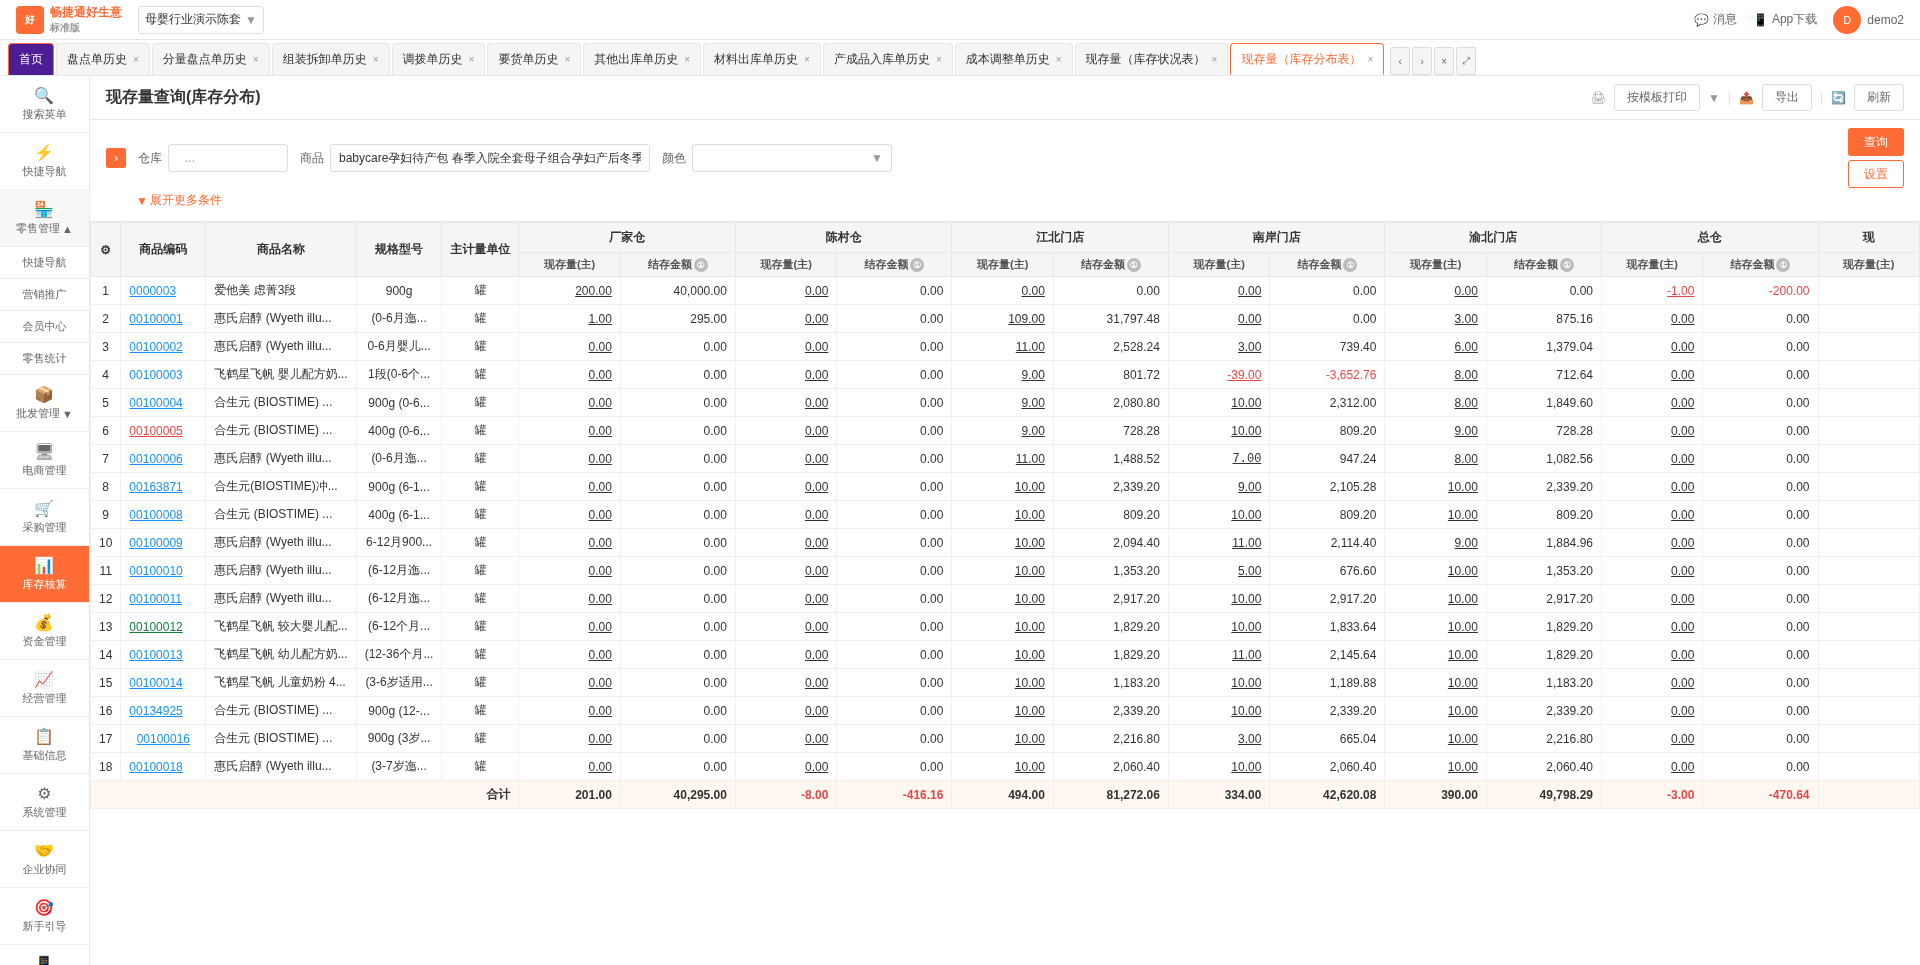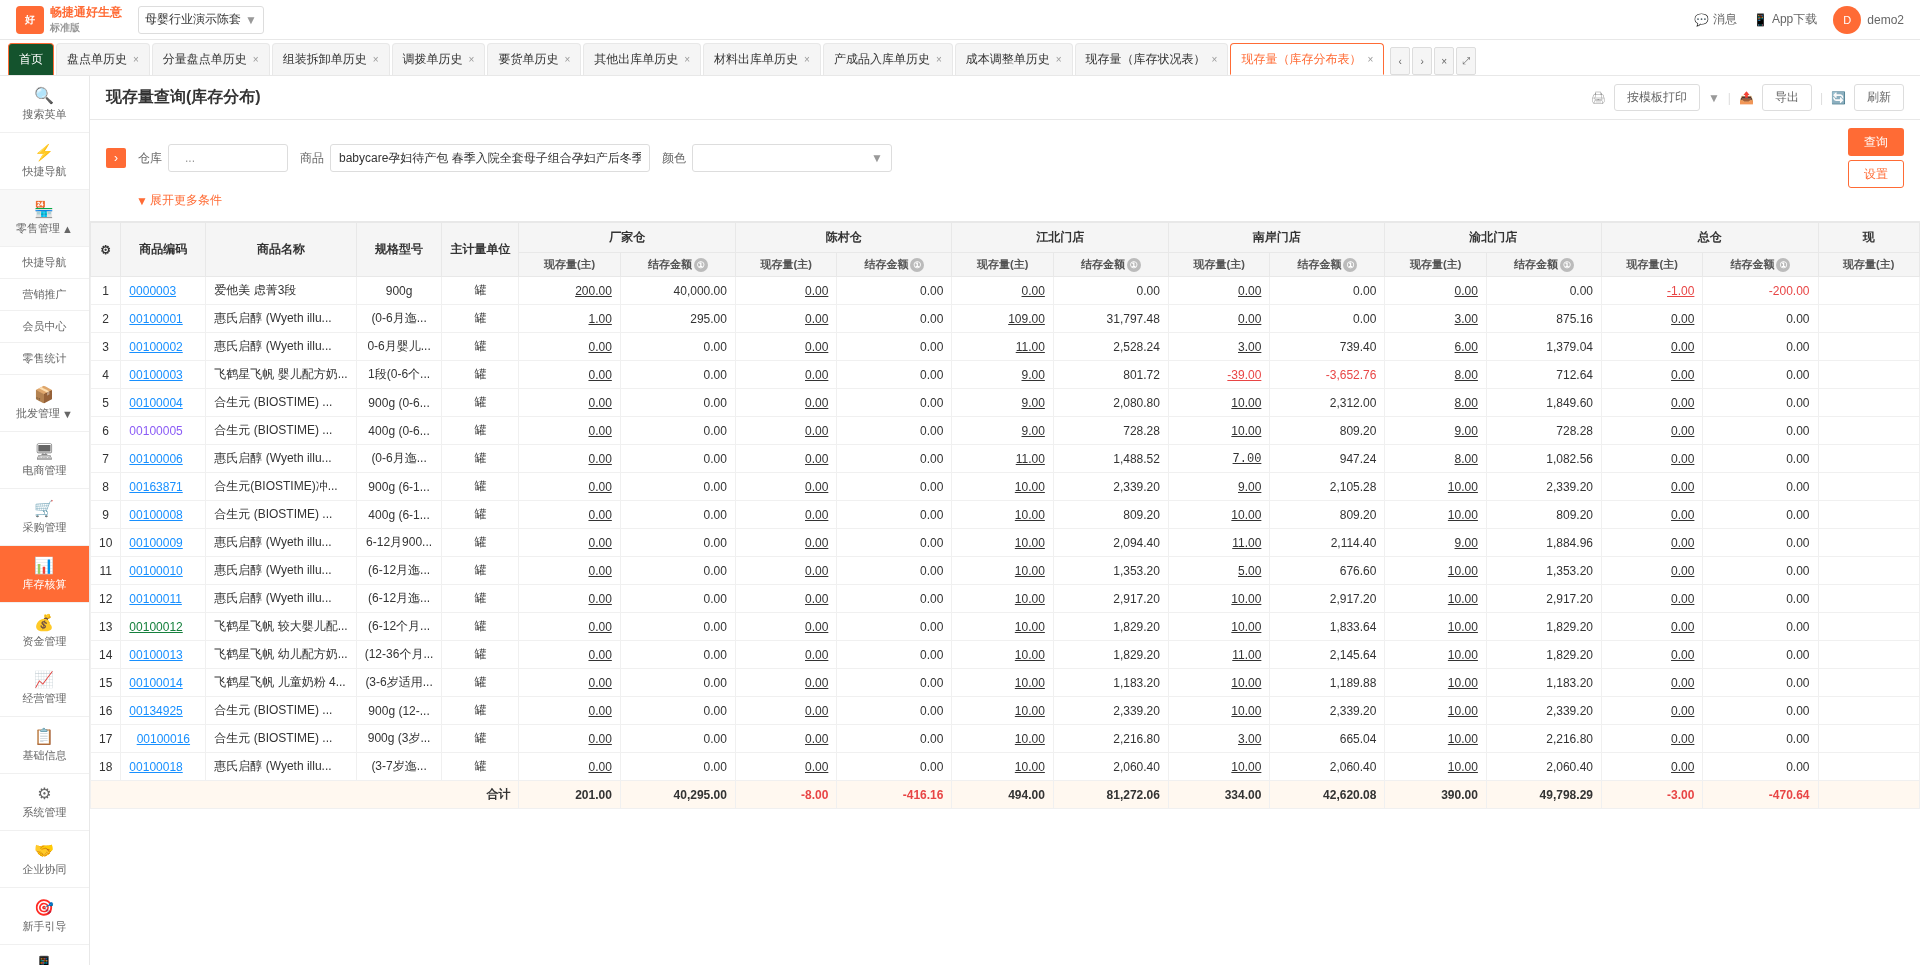--- a/index.html
+++ b/index.html
@@ -12,21 +12,21 @@
     .logo-icon { width: 28px; height: 28px; background: #ff6b35; border-radius: 4px; display: flex; align-items: center; justify-content: center; color: #fff; font-size: 10px; }
     .top-bar-right { display: flex; align-items: center; gap: 16px; color: #666; font-size: 12px; }
     .top-bar-right span { display: flex; align-items: center; gap: 4px; cursor: pointer; }
     .user-avatar { width: 28px; height: 28px; border-radius: 50%; background: #ff6b35; display: flex; align-items: center; justify-content: center; color: #fff; font-size: 11px; }
 
     
     .nav-tabs { height: 36px; background: #fff; border-bottom: 1px solid #e8e8e8; display: flex; align-items: flex-end; padding-left: 8px; overflow: hidden; }
     .nav-tab { height: 32px; padding: 0 10px; display: flex; align-items: center; gap: 4px; font-size: 12px; border: 1px solid #e8e8e8; border-bottom: none; border-radius: 4px 4px 0 0; margin-right: 2px; cursor: pointer; background: #f5f5f5; white-space: nowrap; }
     .nav-tab.active { background: #fff; color: #ff6b35; border-color: #ff6b35; border-bottom: 1px solid #fff; z-index: 1; }
     .nav-tab .close-btn { font-size: 10px; color: #999; margin-left: 2px; }
-    .nav-tab-home { background: #14532d; color: #fff; border-color: #ff6b35; justify-content: center; }
+    .nav-tab-home { background: #4c1d95; color: #fff; border-color: #ff6b35; justify-content: center; }
     .tab-nav-btns { display: flex; align-items: center; margin-left: 4px; gap: 2px; }
     .tab-nav-btn { width: 20px; height: 28px; display: flex; align-items: center; justify-content: center; cursor: pointer; color: #666; background: #f5f5f5; border: 1px solid #ddd; border-radius: 2px; font-size: 10px; }
 
     
     .layout { display: flex; height: calc(965px - 40px - 36px); }
     
     
     .sidebar { width: 90px; background: #fff; border-right: 1px solid #e8e8e8; display: flex; flex-direction: column; overflow-y: auto; }
     .sidebar-item { padding: 10px 6px; text-align: center; cursor: pointer; font-size: 11px; color: #666; border-bottom: 1px solid #f0f0f0; }
     .sidebar-item.active { background: #ff6b35; color: #fff; }
@@ -393,21 +393,21 @@
     <td class="text-right " style="text-decoration:underline;cursor:pointer;">3.00</td>
     <td class="text-right ">739.40</td>
     <td class="text-right" style="text-decoration:underline;cursor:pointer;">6.00</td>
     <td class="text-right">1,379.04</td>
     <td class="text-right " style="text-decoration:underline;cursor:pointer;">0.00</td>
     <td class="text-right ">0.00</td>
     <td></td>
   </tr>
             <tr>
     <td>4</td>
-    <td class="text-left" style="color:#1890ff;text-decoration:underline;cursor:pointer;">00100003</td>
+    <td class="text-left" style="color:#1890ff;cursor:pointer;">00100003</td>
     <td class="text-left">飞鹤星飞帆 婴儿配方奶...</td>
     <td>1段(0-6个...</td>
     <td>罐</td>
     <td class="text-right" style="text-decoration:underline;cursor:pointer;">0.00</td>
     <td class="text-right">0.00</td>
     <td class="text-right" style="text-decoration:underline;cursor:pointer;">0.00</td>
     <td class="text-right">0.00</td>
     <td class="text-right" style="text-decoration:underline;cursor:pointer;">9.00</td>
     <td class="text-right">801.72</td>
     <td class="text-right red" style="text-decoration:underline;cursor:pointer;">-39.00</td>
@@ -433,21 +433,21 @@
     <td class="text-right " style="text-decoration:underline;cursor:pointer;">10.00</td>
     <td class="text-right ">2,312.00</td>
     <td class="text-right" style="text-decoration:underline;cursor:pointer;">8.00</td>
     <td class="text-right">1,849.60</td>
     <td class="text-right " style="text-decoration:underline;cursor:pointer;">0.00</td>
     <td class="text-right ">0.00</td>
     <td></td>
   </tr>
             <tr>
     <td>6</td>
-    <td class="text-left" style="color:#8b5cf6;cursor:pointer;">00100005</td>
+    <td class="text-left" style="color:#ef4444;text-decoration:underline;cursor:pointer;">00100005</td>
     <td class="text-left">合生元 (BIOSTIME) ...</td>
     <td>400g (0-6...</td>
     <td>罐</td>
     <td class="text-right" style="text-decoration:underline;cursor:pointer;">0.00</td>
     <td class="text-right">0.00</td>
     <td class="text-right" style="text-decoration:underline;cursor:pointer;">0.00</td>
     <td class="text-right">0.00</td>
     <td class="text-right" style="text-decoration:underline;cursor:pointer;">9.00</td>
     <td class="text-right">728.28</td>
     <td class="text-right " style="text-decoration:underline;cursor:pointer;">10.00</td>

